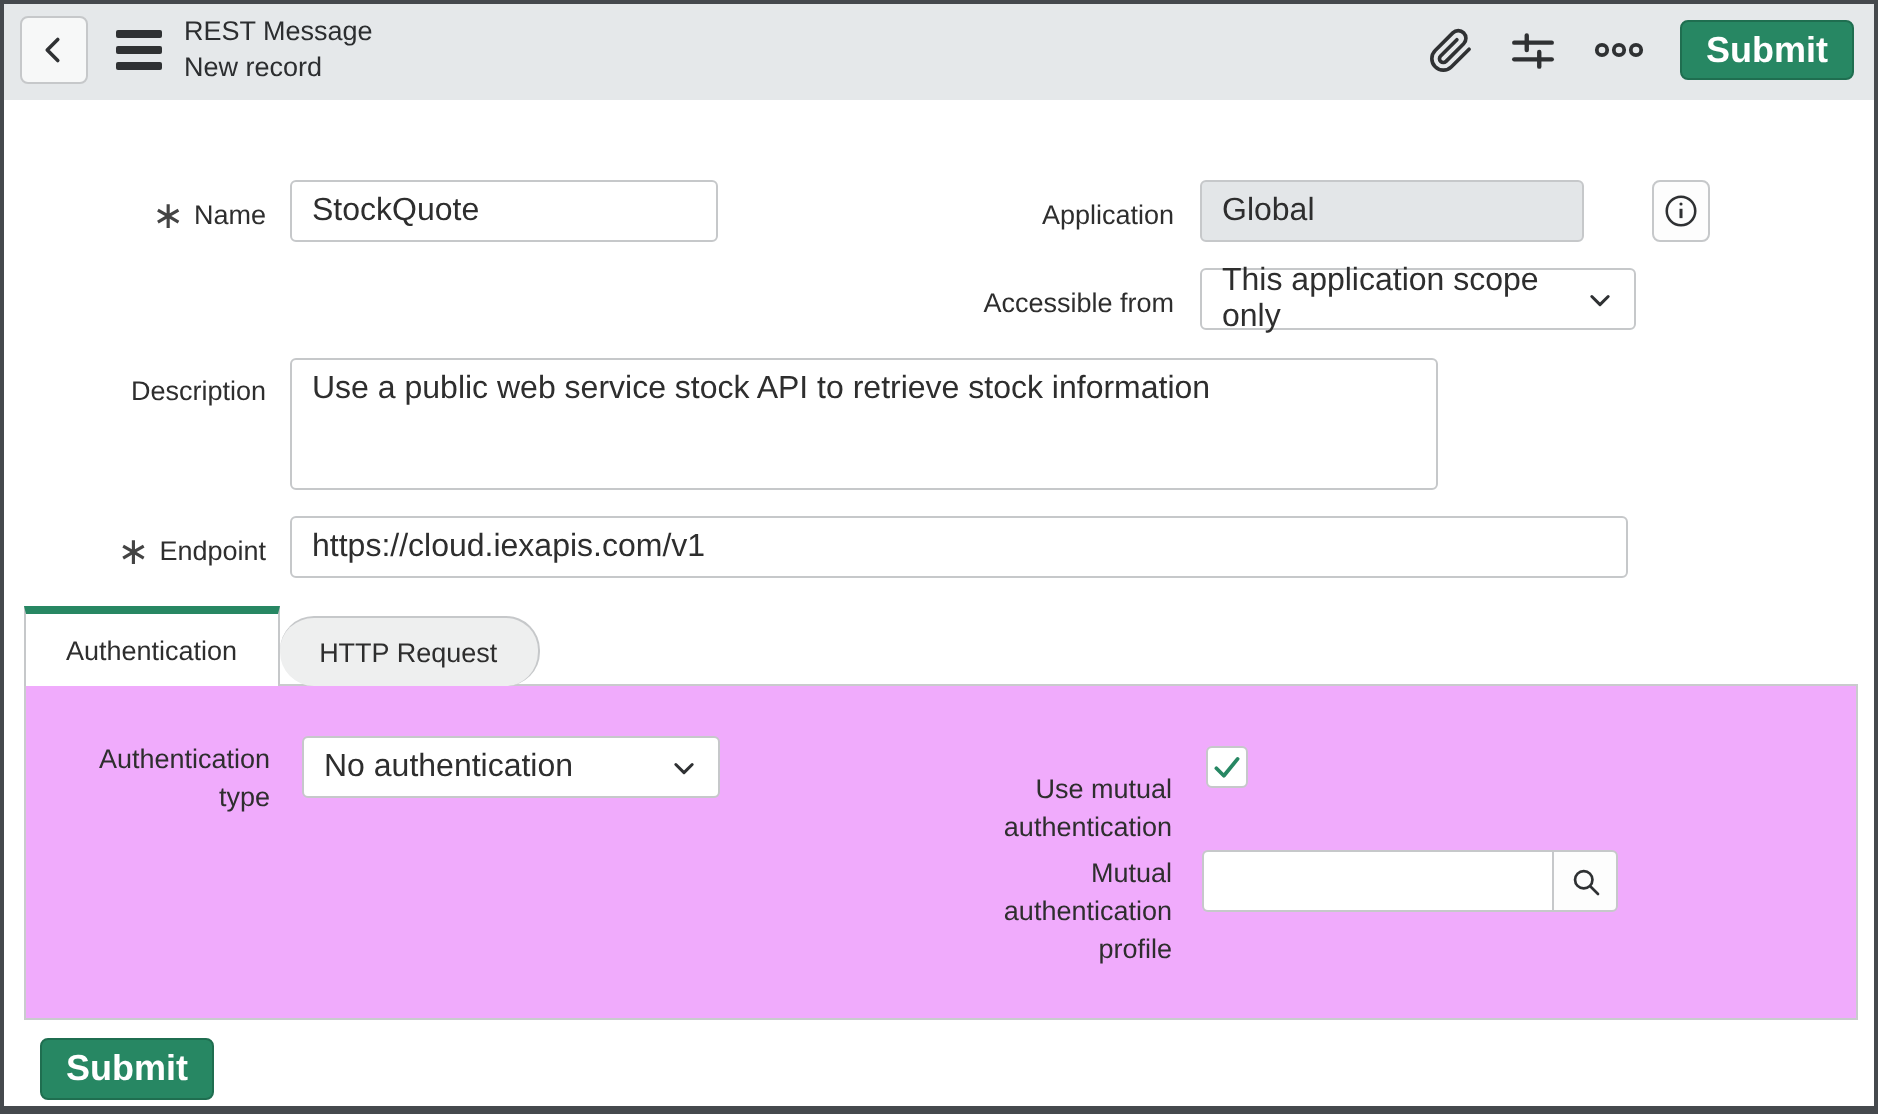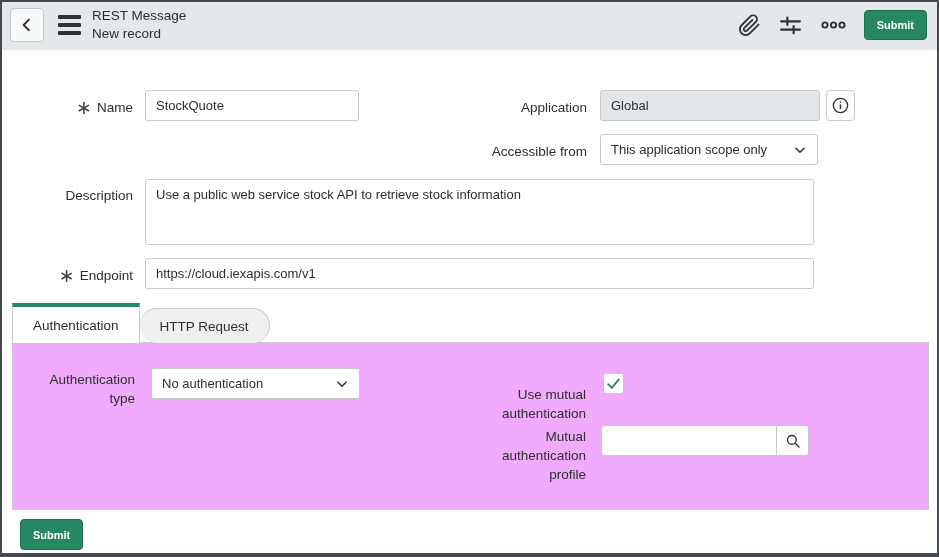--- a/index.html
+++ b/index.html
@@ -38,33 +38,33 @@
   .titles { position:absolute; left:90px; top:5px; line-height:17.5px; }
   .titles .t1, .titles .t2 { font-size:13.5px; color:#2c2e30; }
   .header-actions {
     position:absolute; right:10px; top:0; height:46px;
     display:flex; align-items:center; gap:17px;
   }
   .icon-btn { background:none; border:none; cursor:pointer; display:flex; align-items:center; justify-content:center; padding:0; }
   .btn-primary {
     background:#278763; color:#ffffff; border:1px solid #1f6e50;
     border-radius:4px; height:30px; padding:0 12px;
-    font-family:inherit; font-size:11px; font-weight:600; cursor:pointer;text-align:center;
+    font-family:inherit; font-size:18px; font-weight:600; cursor:pointer;text-align:center;
   }
   
   .main { position:absolute; top:48px; left:0; right:0; bottom:0; background:#fff; }
   .flabel {
     position:absolute; text-align:right; line-height:19px; color:#2e2e2e;
   }
   .req {
     color:#444; font-size:19px; line-height:12px; vertical-align:-2px; margin-right:5px;
   }
   .tbox, .select-box, textarea.tbox {
     position:absolute; border:1px solid #c6c8ca; border-radius:3px;
-    background:#fff; font-family:inherit; font-size:13px; color:#2e2e2e;
+    background:#fff; font-family:inherit; font-size:16px; color:#2e2e2e;
     padding:0 10px; height:31px;
   }
   input.tbox { outline:none; }
   textarea.tbox { padding:6px 10px; resize:none; line-height:18px; outline:none; }
   .tbox.readonly { background:#e3e6e8; }
   .select-box { display:flex; align-items:center; justify-content:space-between; cursor:pointer; gap:6px; }
   .select-box .caret { flex:0 0 auto; display:flex; }
   .sq-btn {
     position:absolute; background:#fdfdfd; border:1px solid #c6c8ca; border-radius:4px;
     display:flex; align-items:center; justify-content:center; cursor:pointer;
@@ -159,21 +159,21 @@
   </div>
 
   <div class="main">
 
     <div class="flabel" style="left:0; width:131px; top:48px;">
       <span class="req">∗</span><span>Name</span>
     </div>
     <input class="tbox" style="left: 143px; top: 40px; width: 214px;" value="StockQuote">
 
     <div class="flabel" style="left:420px; width:165px; top:48px;">Application</div>
-    <input class="tbox readonly" style="left: 598px; top: 40px; width: 220px;" readonly="" value="Global">
+    <input class="tbox readonly" style="left: 598px; top: 40px; width: 192px;" readonly="" value="Global">
     <button class="sq-btn" style="left:824px; top:40px; width:29px; height:31px;">
       <span style="display:flex">
         <svg width="19" height="19" viewBox="0 0 24 24" fill="none" stroke="#2f3133" stroke-width="1.6">
             <circle cx="12" cy="12" r="9"></circle>
             <circle cx="12" cy="7.6" r="1" fill="#2f3133" stroke="none"></circle>
             <line x1="12" y1="10.6" x2="12" y2="16.5" stroke-width="1.9"></line>
           </svg>
       </span>
     </button>
 
@@ -181,21 +181,21 @@
     <div class="select-box" style="left:598px; top:84px; width:218px;">
       <span>This application scope only</span>
       <span class="caret">
         <svg width="14" height="14" viewBox="0 0 24 24" fill="none" stroke="#2f3133" stroke-width="2.6" stroke-linecap="round" stroke-linejoin="round">
             <polyline points="5,9 12,16 19,9"></polyline>
           </svg>
       </span>
     </div>
 
     <div class="flabel" style="left:0; width:131px; top:136px;">Description</div>
-    <textarea class="tbox" style="left: 143px; top: 129px; width: 669px; height: 66px;">Use a public web service stock API to retrieve stock information</textarea>
+    <textarea class="tbox" style="left: 143px; top: 129px; width: 574px; height: 66px;">Use a public web service stock API to retrieve stock information</textarea>
 
     <div class="flabel" style="left:0; width:131px; top:216px;">
       <span class="req">∗</span><span>Endpoint</span>
     </div>
     <input class="tbox" style="left: 143px; top: 208px; width: 669px;" value="https://cloud.iexapis.com/v1">
 
     <div class="tabbar">
       <div class="tab active">Authentication</div>
       <div class="tab inactive">HTTP Request</div>
     </div>

